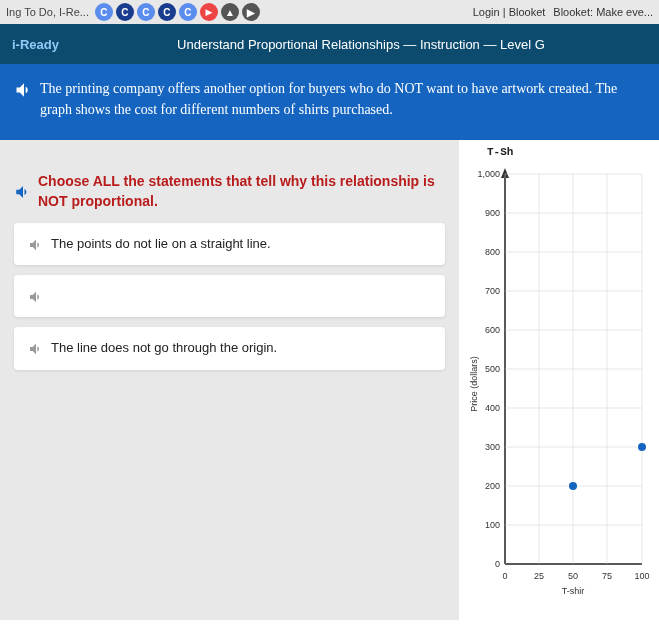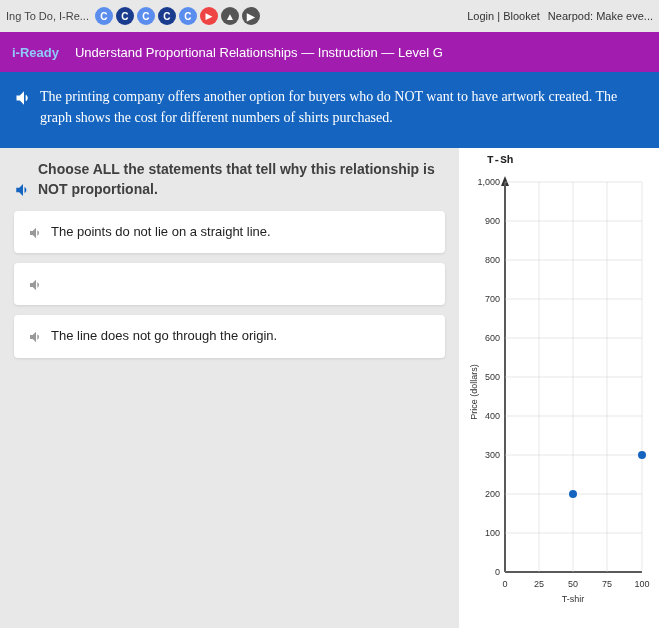--- a/index.html
+++ b/index.html
@@ -10,21 +10,21 @@
       background: #fff;
       overflow: hidden;
     }
 
     
     .browser-bar {
       display: flex;
       align-items: center;
       background: #e8e8e8;
       padding: 4px 6px;
-      height: 32px;
+      height: 24px;
       gap: 4px;
       font-size: 11px;
       color: #333;
     }
     .browser-bar .tab-text {
       font-size: 11px;
       color: #444;
       white-space: nowrap;
       overflow: hidden;
       text-overflow: ellipsis;
@@ -65,36 +65,36 @@
       display: flex;
       align-items: center;
       gap: 8px;
       font-size: 11px;
       color: #333;
     }
     .browser-right span { white-space: nowrap; }
 
     
     .top-header {
-      background: #a21caf;
+      background: #0c4a6e;
       color: white;
       display: flex;
       align-items: center;
       padding: 20px 12px;
       height: 36px;
       font-size: 13px;
     }
     .top-header .brand {
       font-weight: bold;
       color: #90caf9;
       margin-right: 16px;
     }
     .top-header .lesson-title {
       flex: 1;
-      text-align: left;
+      text-align: center;
       font-size: 13px;
     }
 
     
     .main-content {
       background: #1565c0;
       padding: 10px 14px 10px 14px;
     }
 
     .question-block {
@@ -123,27 +123,28 @@
     }
 
     .left-panel {
       flex: 1;
       padding: 12px 14px;
       background: #e8e8e8;
     }
 
     .sub-question {
       font-size: 14px;
-      color: #404040;
+      color: #b91c1c;
       font-weight: bold;
       margin-bottom: 12px;
       display: flex;
-      align-items: flex-end;
+      align-items: center;
       gap: 6px;
       line-height: 1.4;
+      margin-top: 20px;
     }
     .speaker-sm {
       min-width: 18px;
       width: 18px;
       height: 18px;
       margin-top: 1px;
     }
 
     .answer-card {
       background: white;
@@ -196,21 +197,21 @@
     <div class="circle-btn dark">C</div>
     <div class="circle-btn">C</div>
     <div class="circle-btn dark">C</div>
     <div class="circle-btn">C</div>
     <div class="play-btn">▶</div>
     <div class="circle-btn" style="background:#555;">▲</div>
     <div class="circle-btn" style="background:#555;">▶</div>
   </div>
   <div class="browser-right">
     <span>Login | Blooket</span>
-    <span>Nearpod: Make eve...</span>
+    <span>Blooket: Make eve...</span>
   </div>
 </div>
 
 <div class="top-header">
   <span class="brand">i-Ready</span>
   <span class="lesson-title">Understand Proportional Relationships — Instruction — Level G</span>
 </div>
 
 <div class="main-content">
   <div class="question-block">

